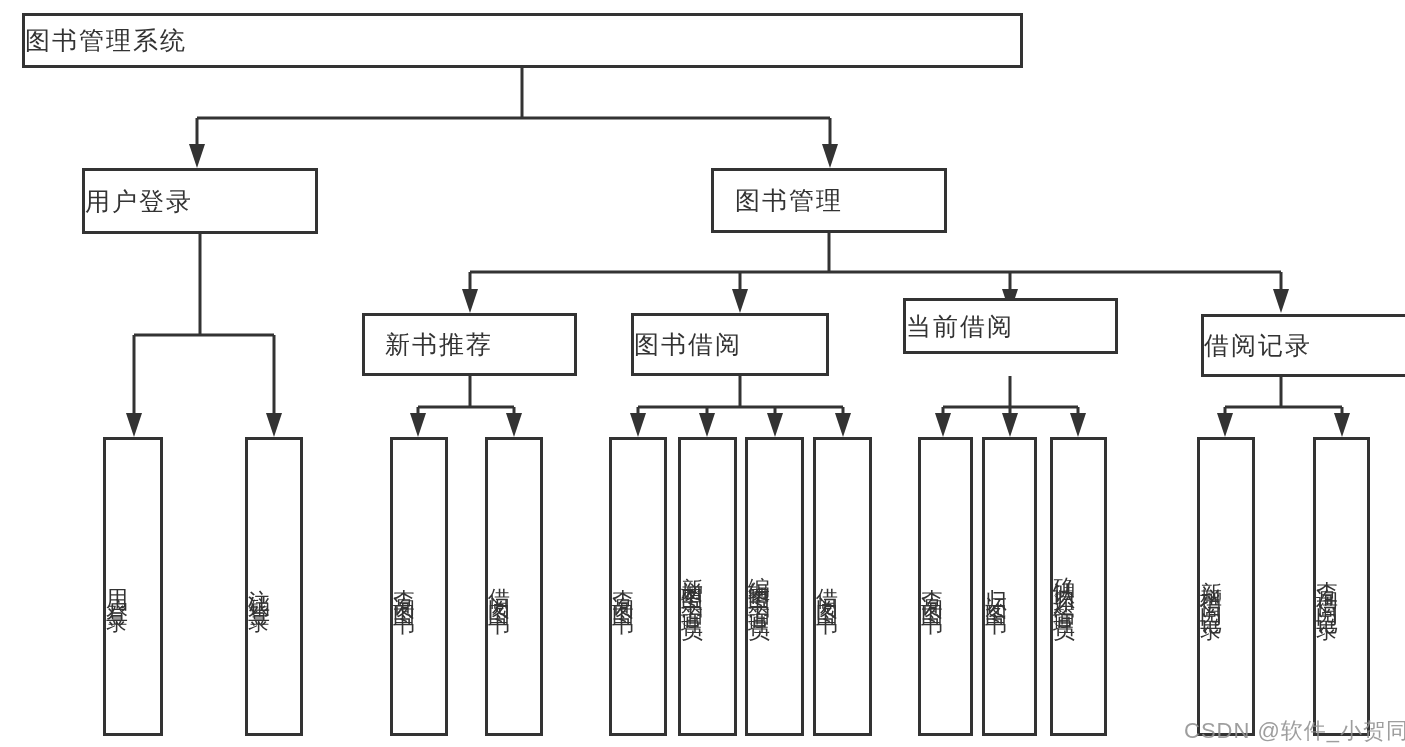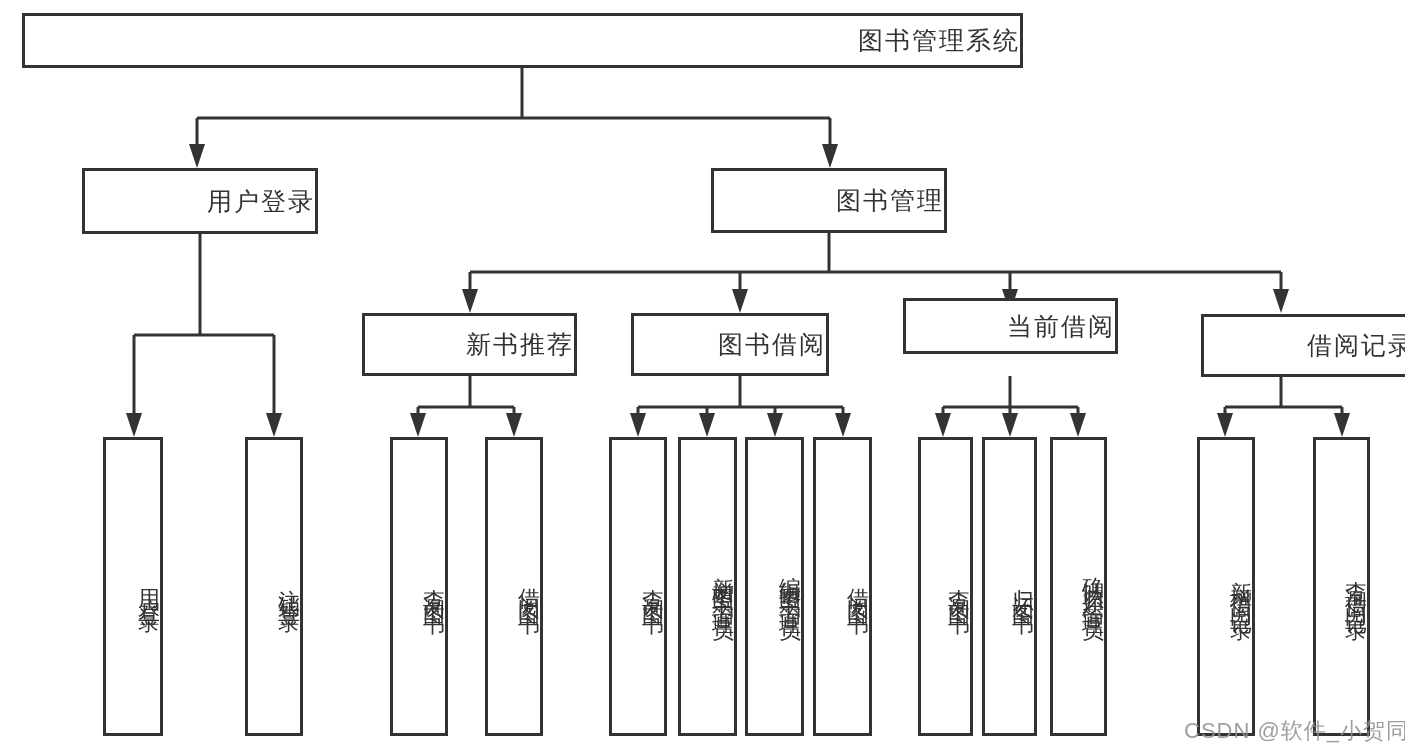--- a/index.html
+++ b/index.html
@@ -21,21 +21,21 @@
     top: 0;
     z-index: 0;
   }
   .node {
     position: absolute;
     box-sizing: border-box;
     background: #ffffff;
     border: 3px solid #333333;
     display: flex;
     align-items: center;
-    justify-content: flex-end;
+    justify-content: flex-start;
     z-index: 1;
     color: #333333;
   }
   .node-h {
     font-size: 25px;
     letter-spacing: 2px;
     white-space: nowrap;
   }
   .leaf {
     top: 437px;
@@ -142,21 +142,21 @@
     <span>图书管理系统</span>
   </div>
 
   <div class="node node-h" style="left:82px; top:168px; width:236px; height:66px;">
     <span>用户登录</span>
   </div>
   <div class="node node-h" style="left:711px; top:168px; width:236px; height:65px;padding-left:21px;">
     <span>图书管理</span>
   </div>
 
-  <div class="node node-h" style="left:362px; top:313px; width:215px; height:63px;">
+  <div class="node node-h" style="left:362px; top:313px; width:215px; height:63px;padding-left:20px;">
     <span>新书推荐</span>
   </div>
   <div class="node node-h" style="left:631px; top:313px; width:198px; height:63px;">
     <span>图书借阅</span>
   </div>
   <div class="node node-h" style="left:903px; top:298px; width:215px; height:56px;font-family:Liberation Mono, monospace;">
     <span>当前借阅</span>
   </div>
   <div class="node node-h" style="left:1173px; top:314px; width:217px; height:63px;margin-left:28px;">
     <span>借阅记录</span>

